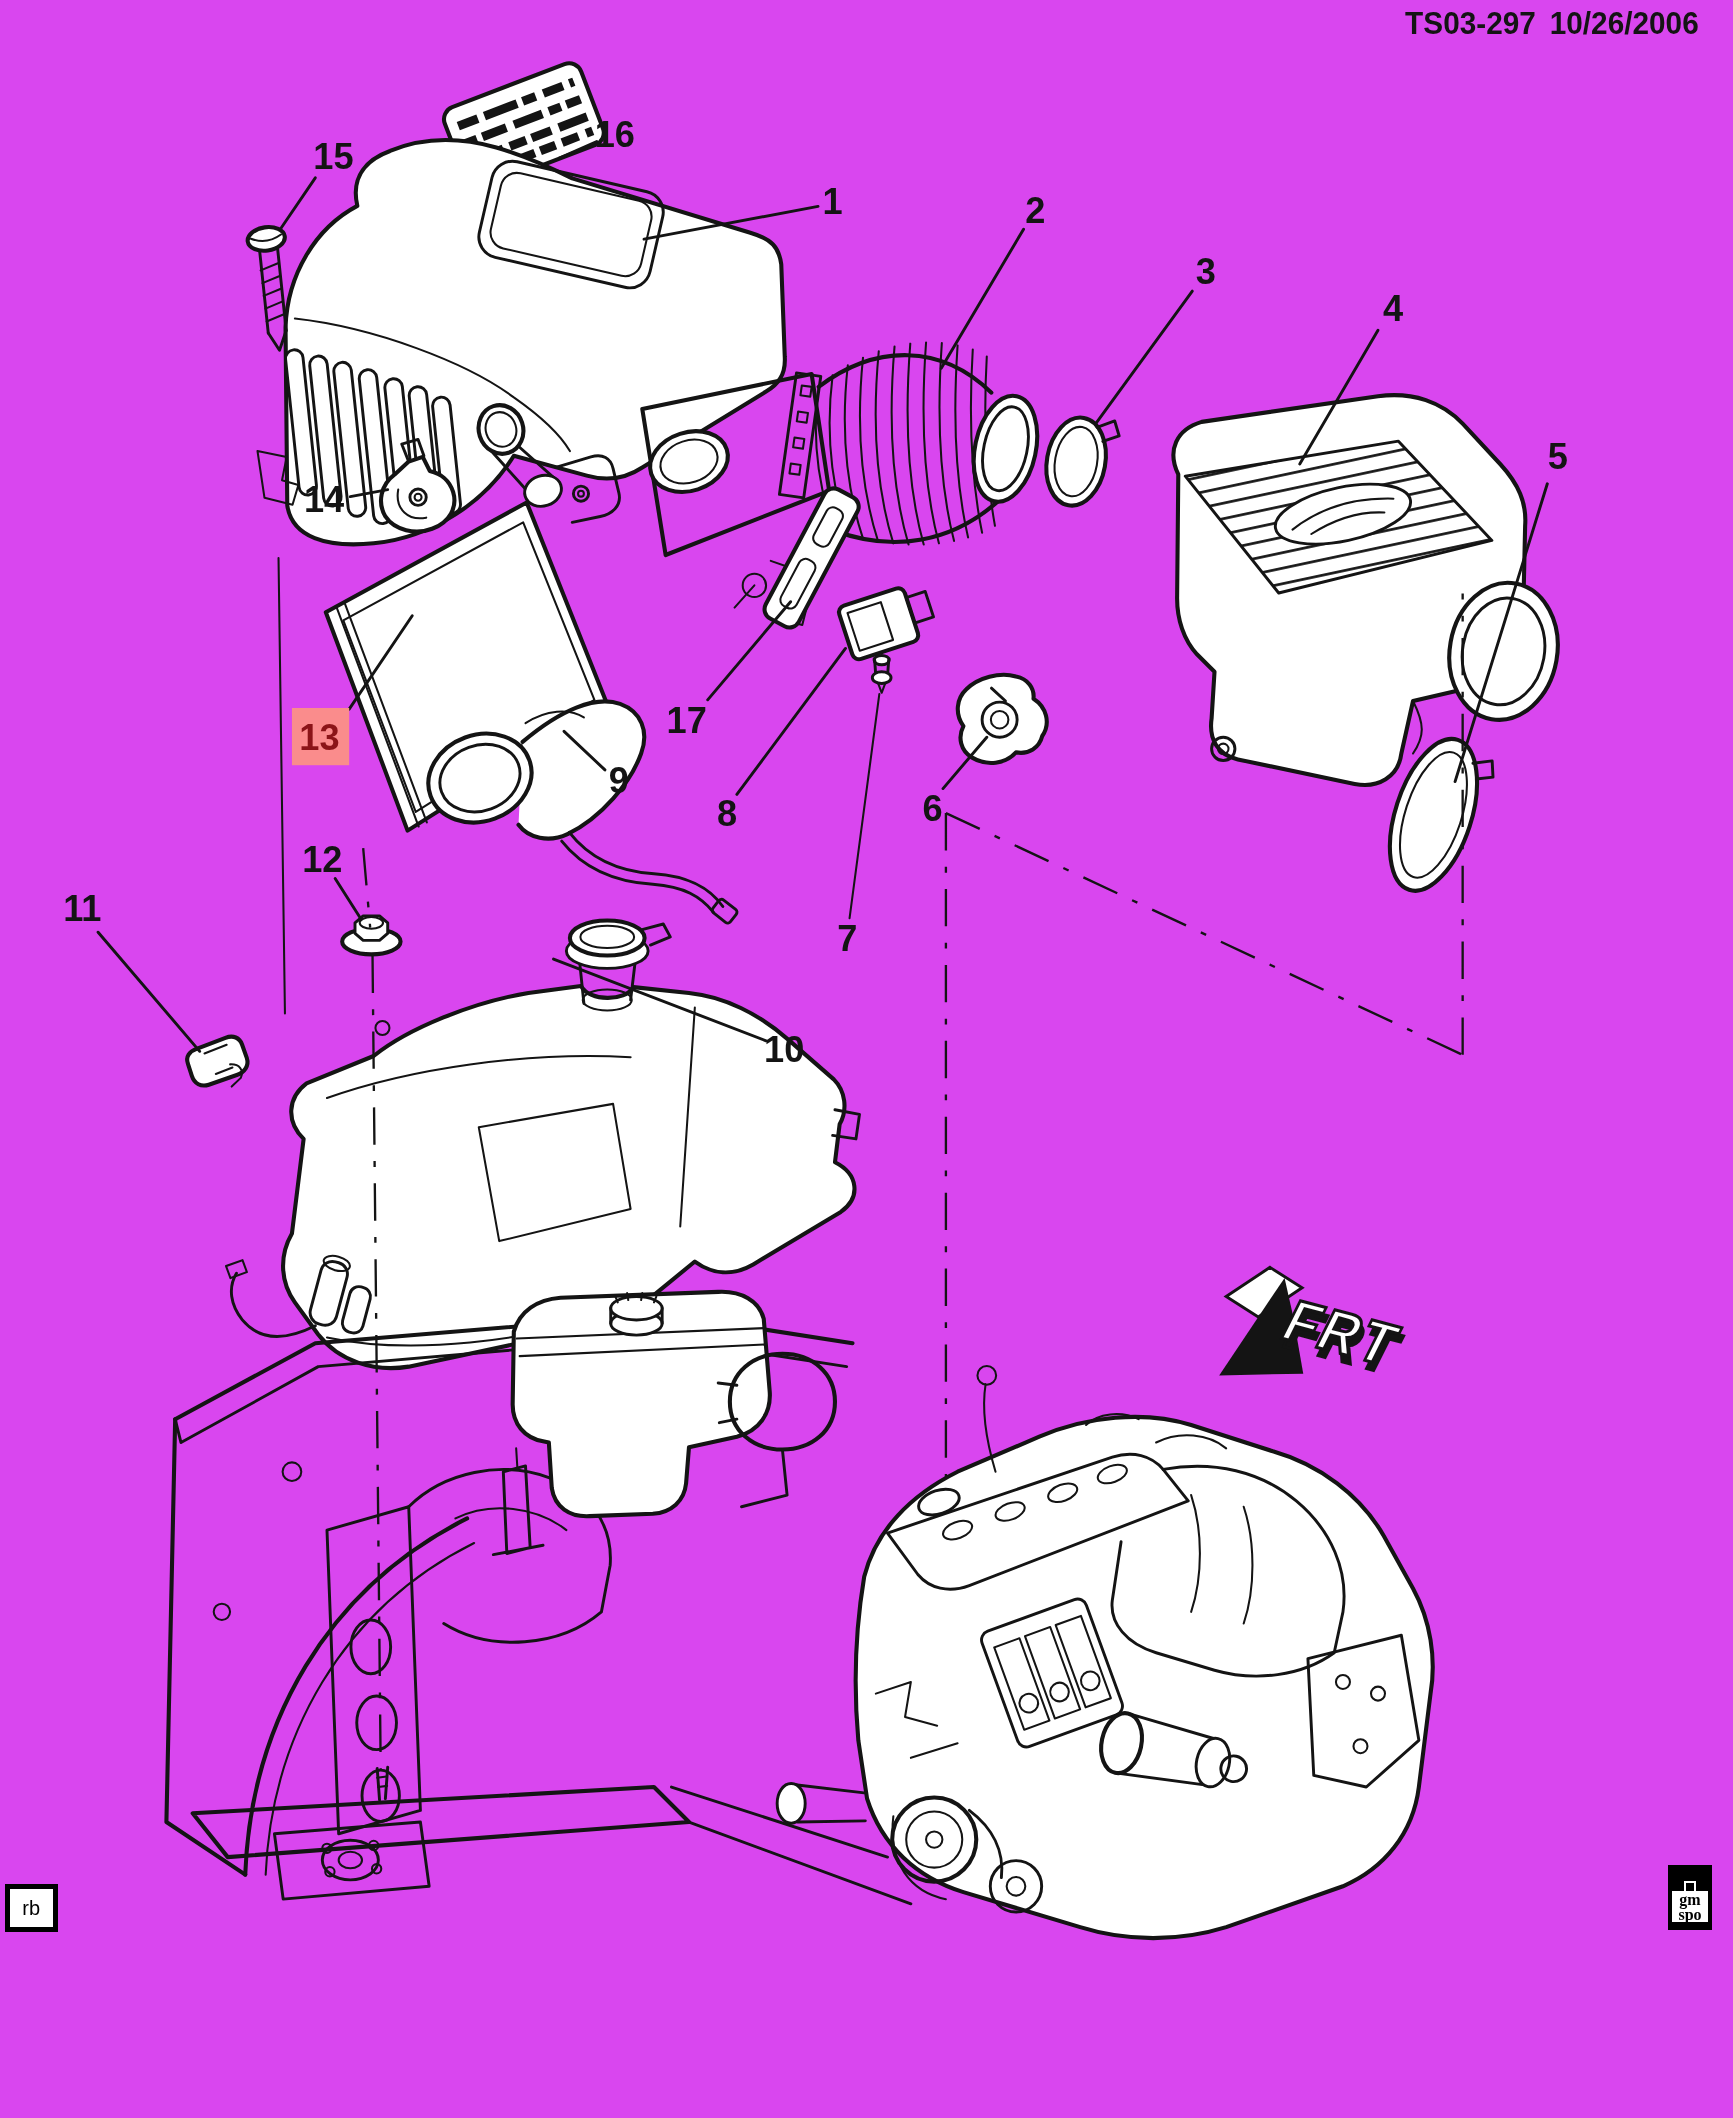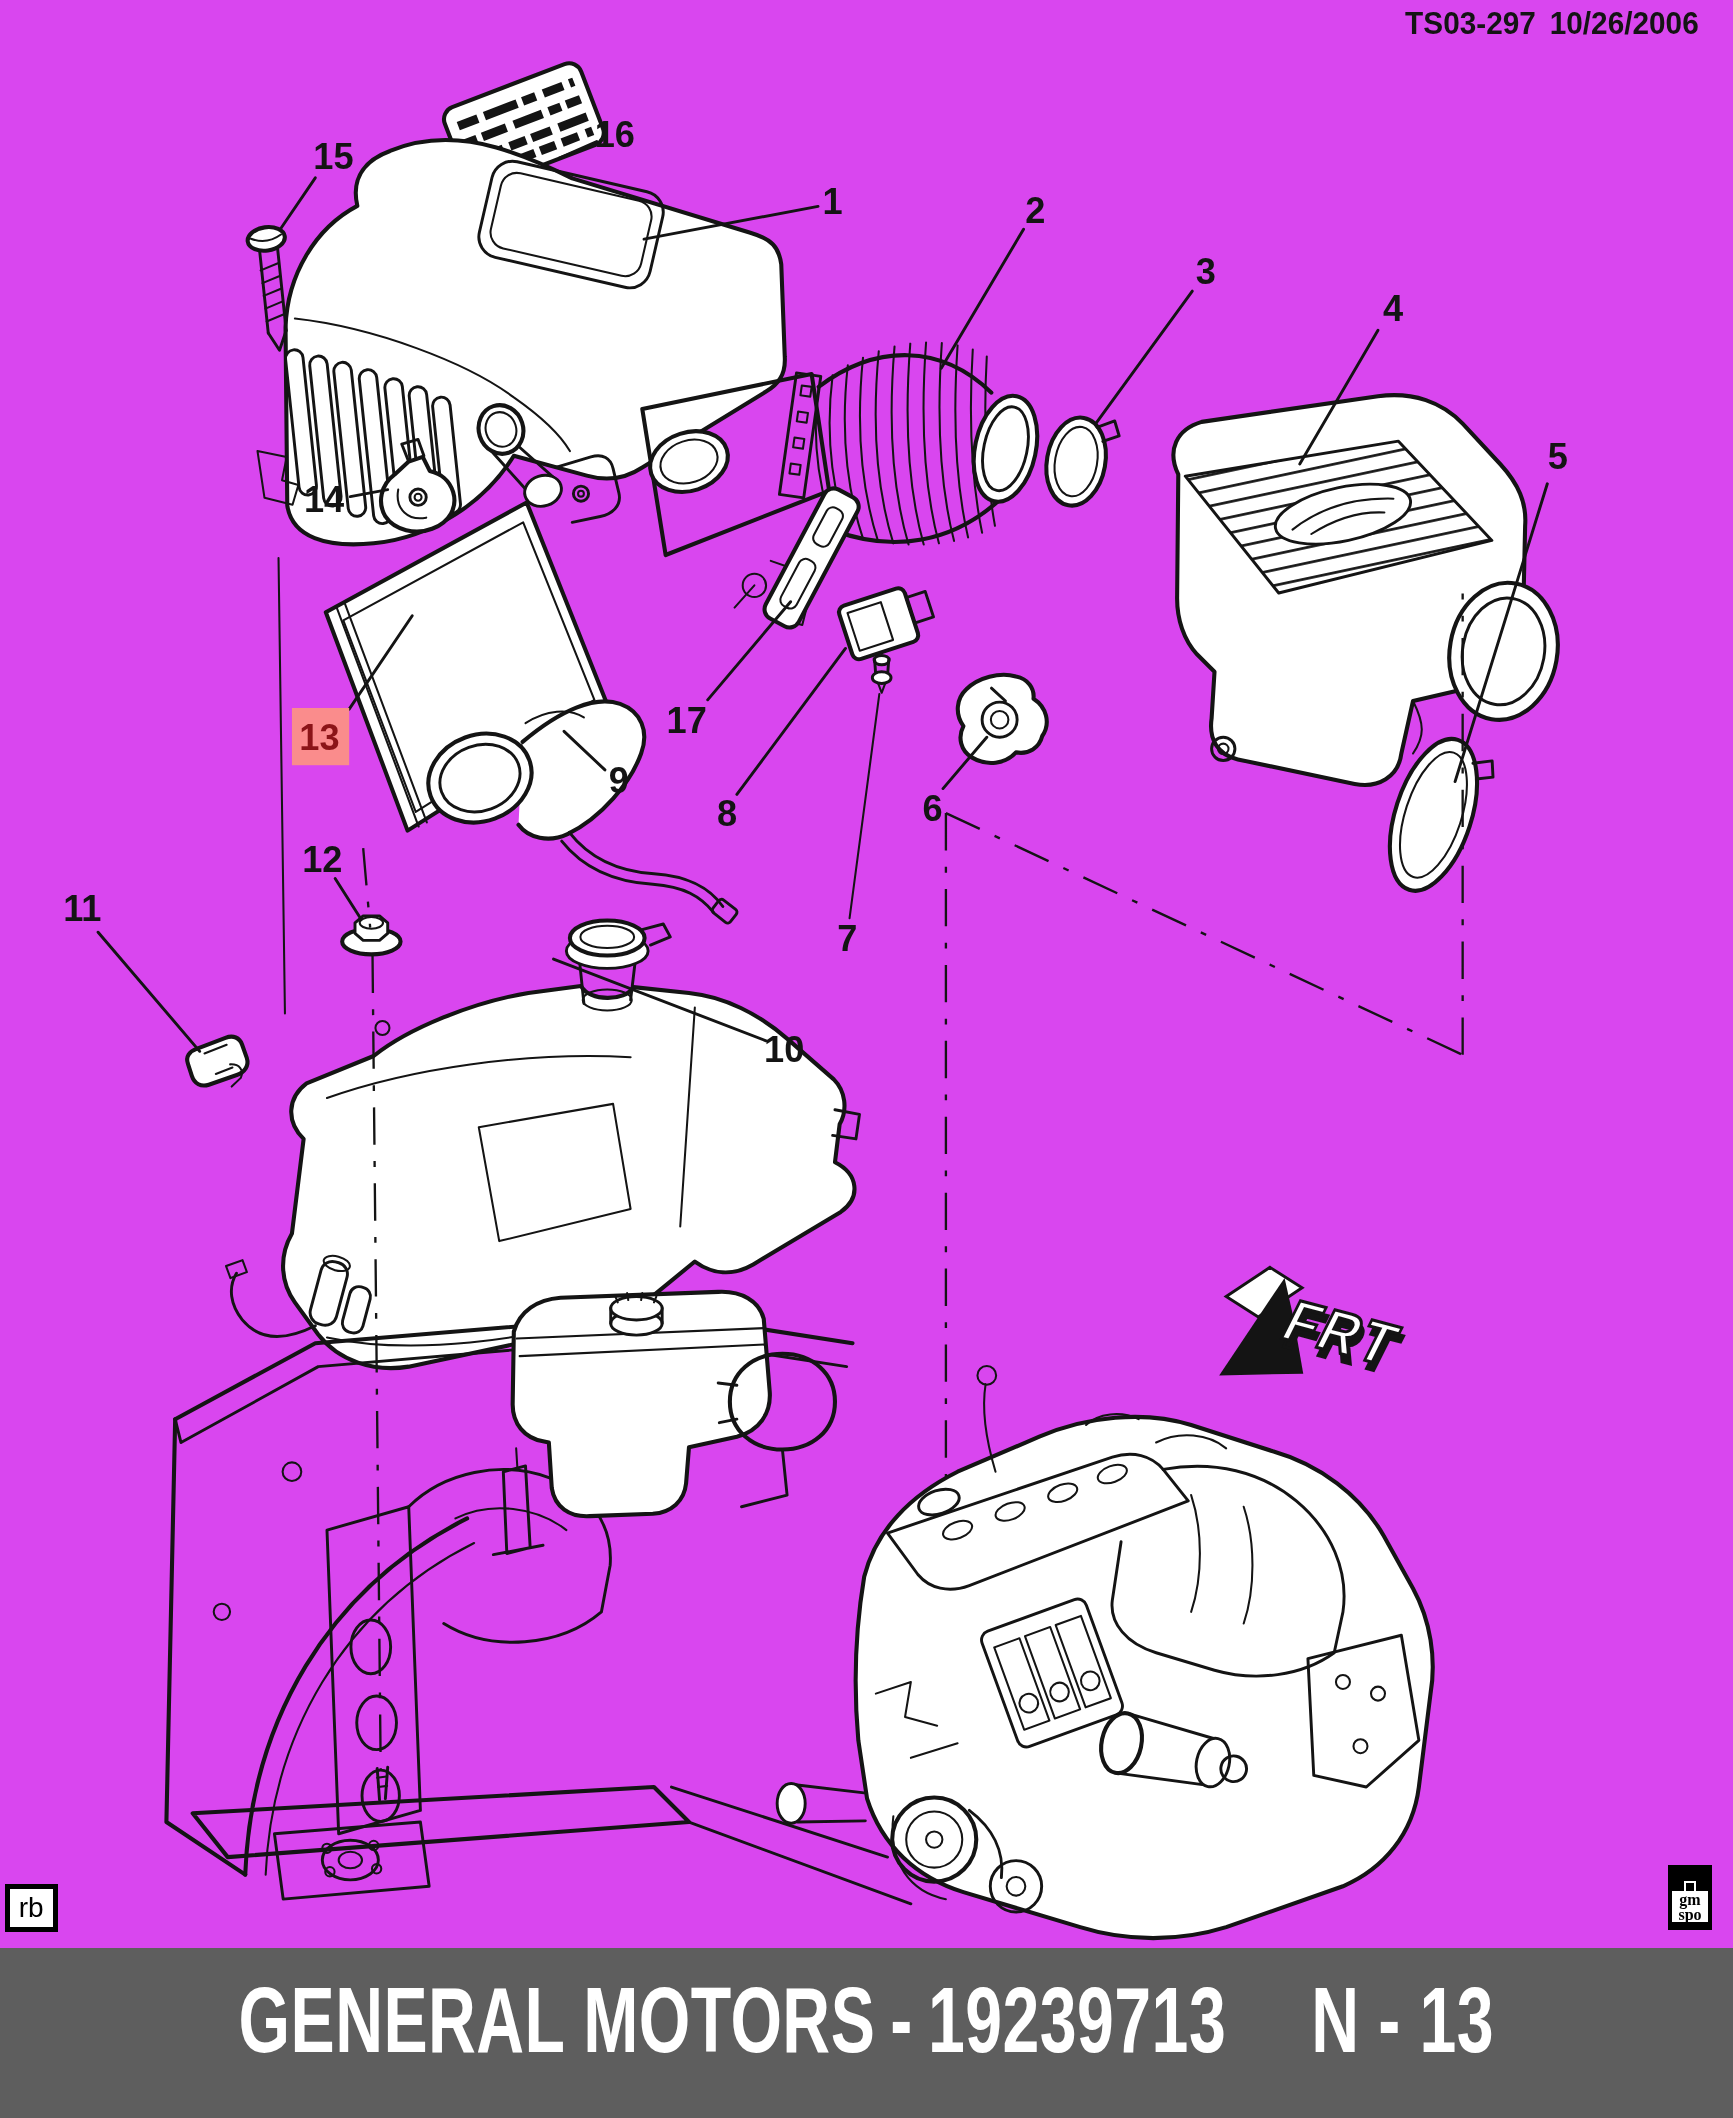--- a/index.html
+++ b/index.html
@@ -19,21 +19,21 @@
   .fn{fill:none;stroke:var(--ink);stroke-width:3.5;stroke-linecap:round;stroke-linejoin:round}
   .ld{fill:none;stroke:var(--ink);stroke-width:5;stroke-linecap:round}
   .dd{fill:none;stroke:var(--ink);stroke-width:4;stroke-dasharray:64 28 10 28}
   .bar{stroke:var(--ink);stroke-width:15}
   .co{font-family:"Liberation Sans",sans-serif;font-size:62px;font-weight:700;fill:var(--ink);
     text-anchor:middle;dominant-baseline:central}
   .co-hl{fill:var(--highlight-text)}
   .hl{fill:var(--highlight-bg)}
   .frt-text{font-family:"Liberation Sans",sans-serif;font-size:96px;font-weight:700;letter-spacing:6px}
   .stamp-rb{position:absolute;left:4.7px;top:1884px;width:53px;height:48px;border:5.3px solid #000;
-    display:flex;align-items:center;justify-content:center;font-size:28px;color:#000;background:#fff}
+    display:flex;align-items:center;justify-content:center;font-size:20px;color:#000;background:#fff}
   .gm-logo{position:absolute;left:1668px;top:1865px;width:44px;height:65px;background:#000;padding:16px}
   .gm-logo .inner{width:100%;height:100%;border:2.3px solid #fff;display:flex;flex-direction:column;align-items:center}
   .gm-logo .dot{width:32px;height:15px;background:#fff;border-radius:50%;margin-top:4.1px}
   .gm-logo .txt{margin-top:3.5px;width:36px;flex:1;background:#fff;color:#000;text-align:center;
     font-family:"Liberation Serif",serif;font-weight:700;font-size:16px;line-height:.95;padding-top:1.2px}
   .footer{position:absolute;left:0;bottom:0;width:100%;height:171px;background:var(--footer-bg);
     display:flex;justify-content:center;align-items:flex-start;padding-top:20px}
   .footer .txt{display:flex;align-items:baseline;color:#fff;font-size:92px;font-weight:700;
     white-space:nowrap;transform:scaleX(.72);letter-spacing:0.6px}
   .footer .txt span{margin:0 10.5px}
@@ -407,24 +407,15 @@
   <div class="gm-logo">
     <div class="inner">
       <div class="dot"></div>
       <div class="txt">
         <div>gm</div>
         <div>spo</div>
       </div>
     </div>
   </div>
 
-  <div class="footer">
-    <div class="txt">
-      <span>GENERAL MOTORS</span>
-      <span>-</span>
-      <span>19239713</span>
-      <span class="gap"></span>
-      <span>N - 13</span>
-    </div>
-  </div>
 
 </div>
 
 
 </body></html>

